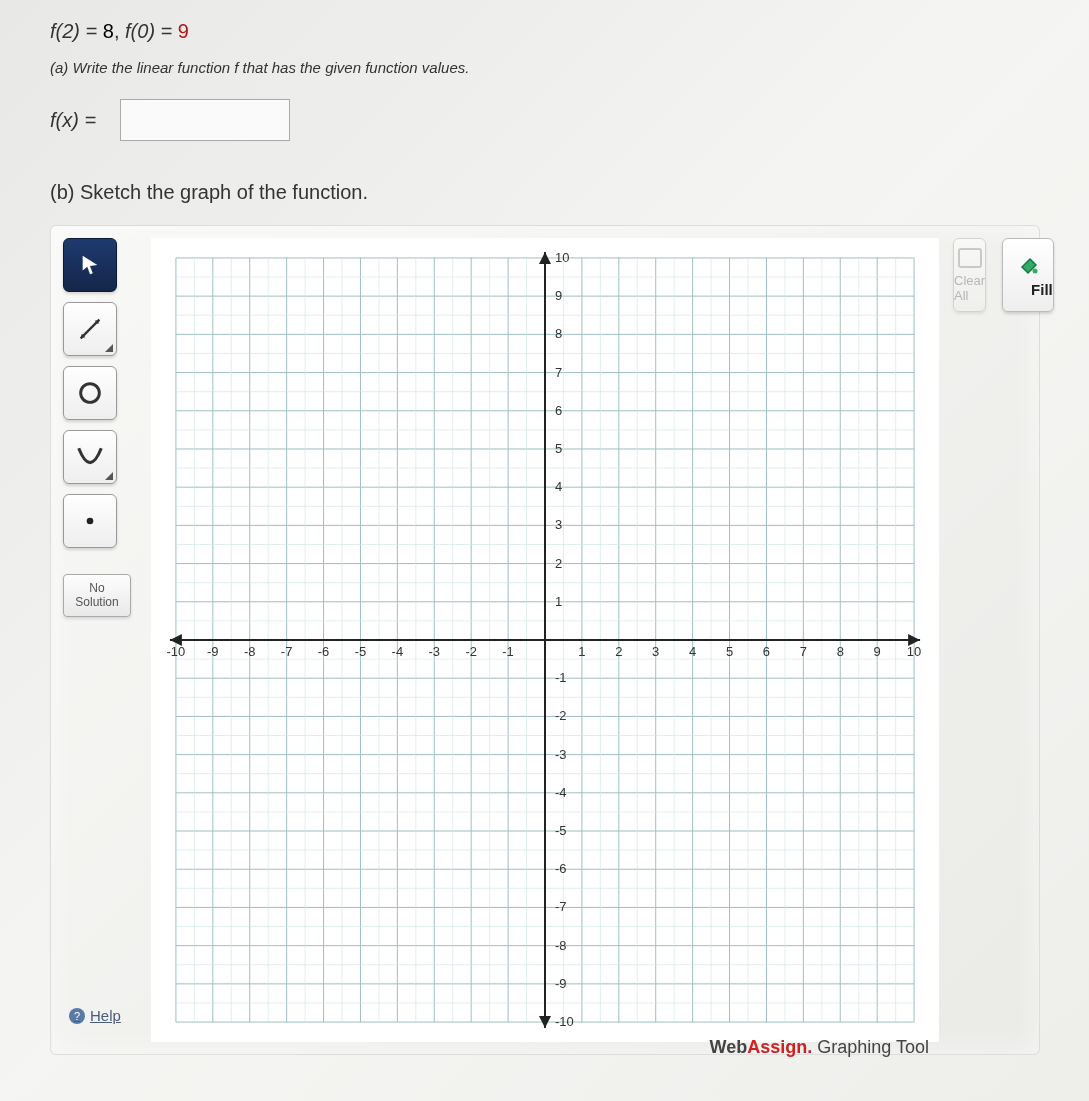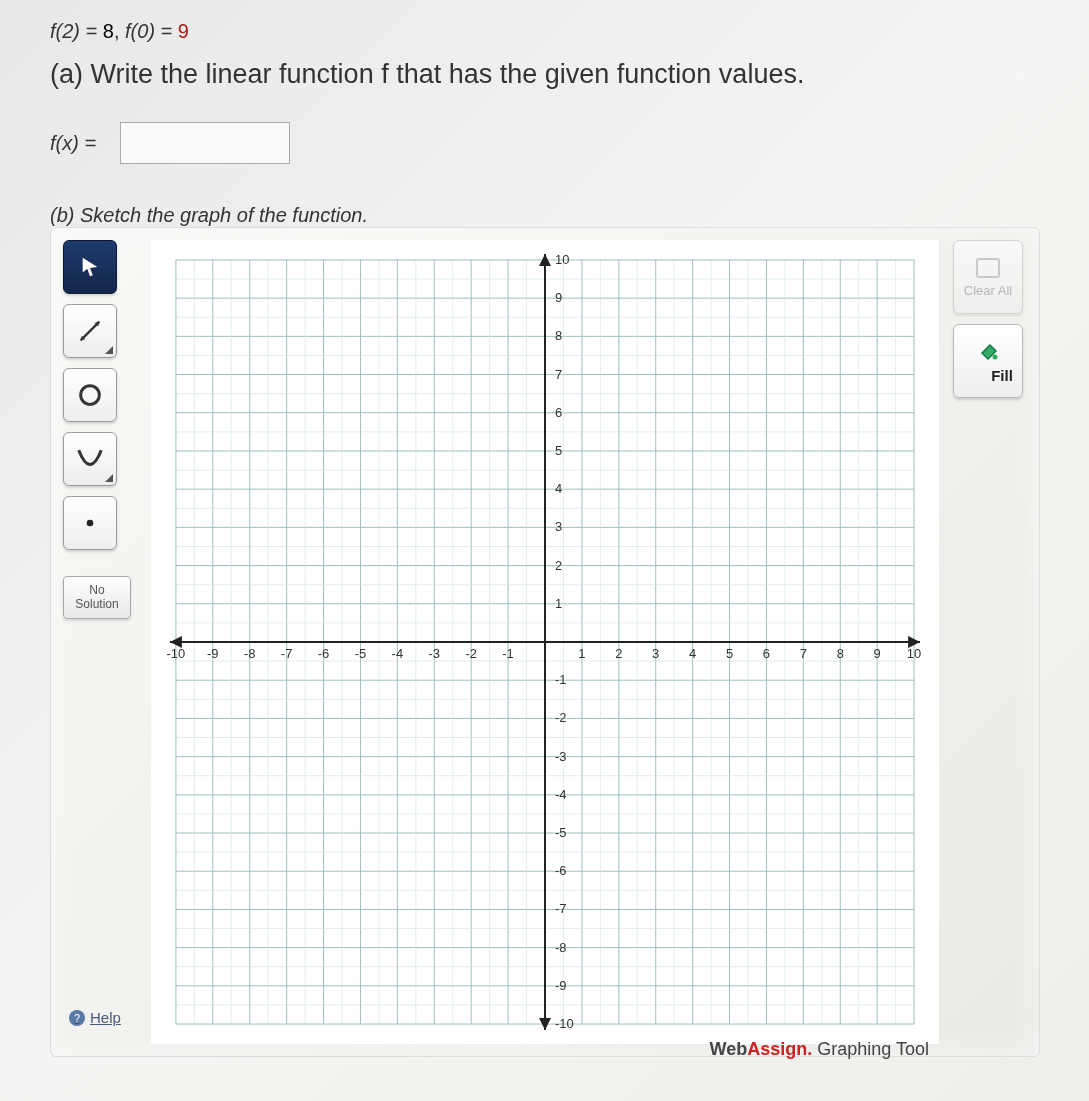--- a/index.html
+++ b/index.html
@@ -10,27 +10,27 @@
     background: linear-gradient(135deg, #e8e8e6 0%, #f5f5f3 50%, #eeeeeb 100%);
     color: #333;
     width: 1089px;
     height: 1101px;
     overflow: hidden;
   }
   .given { font-size: 20px; margin-bottom: 16px; }
   .given .v1 { color:#000; }
   .given .v2 { color:#b01818; }
   .it { font-style: italic; }
-  .part-a { font-size: 27px; margin-bottom: 32px; }
+  .part-a { font-size: 15px; margin-bottom: 23px; font-style: italic; }
   .answer-row { font-size: 20px; margin-bottom: 40px; display:flex; align-items:center; gap:24px;}
   .answer-row input {
     width: 170px; height: 42px; border:1px solid #aaa; background:#fafafa;
     font-size:18px; padding:4px 8px;
   }
-  .part-b { font-size: 20px; margin-bottom: 0; font-style: italic; }
+  .part-b { font-size: 20px; margin-bottom: 21px; }
 
   .grapher {
     width: 990px;
     height: 830px;
     background: linear-gradient(135deg, #f8f8f6, #eaeae7);
     border:1px solid #ddd;
     border-radius: 6px;
     position: relative;
     padding: 12px;
     box-shadow: inset 0 0 30px rgba(255,255,255,0.6);
@@ -62,21 +62,21 @@
     position:absolute; left:18px; bottom:30px; color:#4a5a7a; font-size:15px;
     text-decoration: underline; display:flex; align-items:center; gap:5px;
   }
   .help-icon {
     width:16px;height:16px;border-radius:50%;background:#5a7aa6;color:#fff;
     font-size:11px; display:flex;align-items:center;justify-content:center;
   }
 
   .toolbar-right {
     position:absolute; right:12px; top:12px; width:74px;
-    display:flex; flex-direction:column; gap:10px;
+    display:flex; flex-direction:row; gap:16px;
   }
   .rtool {
     width:70px; height:74px; border:1px solid #bbb; border-radius:6px;
     background: linear-gradient(#fff,#eee);
     display:flex; flex-direction:column; align-items:center; justify-content:center;
     box-shadow: 0 2px 3px rgba(0,0,0,0.15);
     font-size:13px; color:#888; gap:4px;
   }
   .rtool.disabled { opacity:0.55; }
   .rtool .lbl { font-size:13px; }

